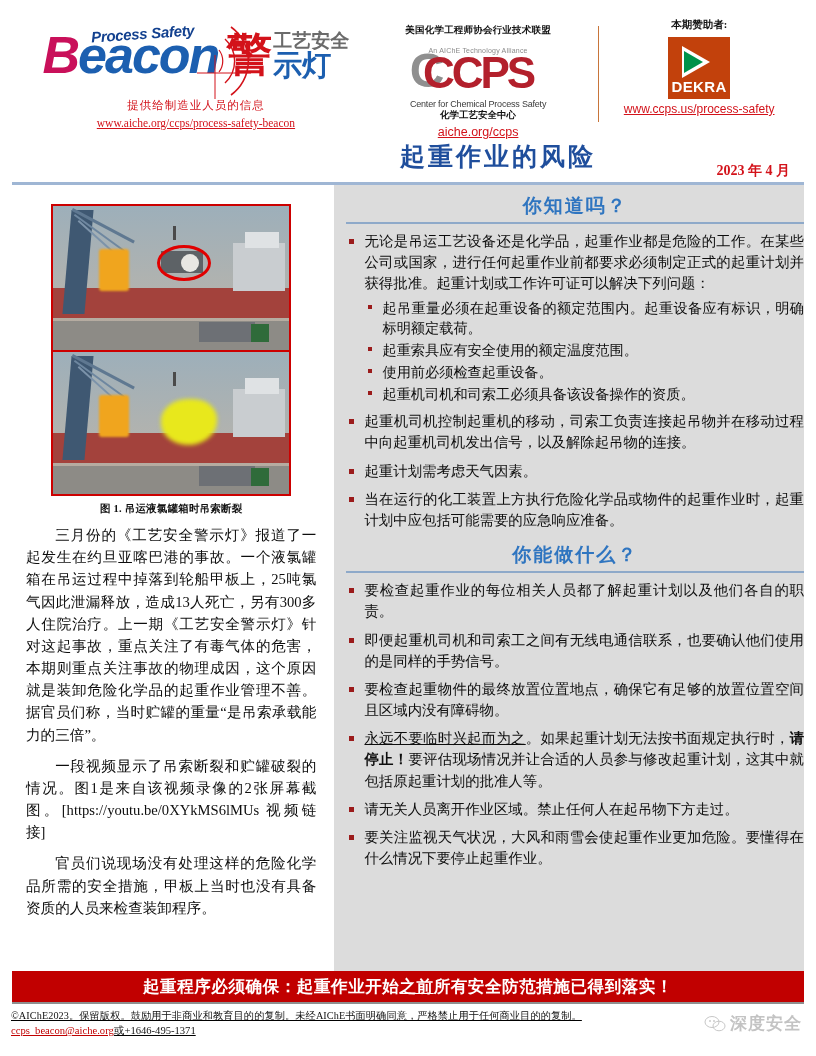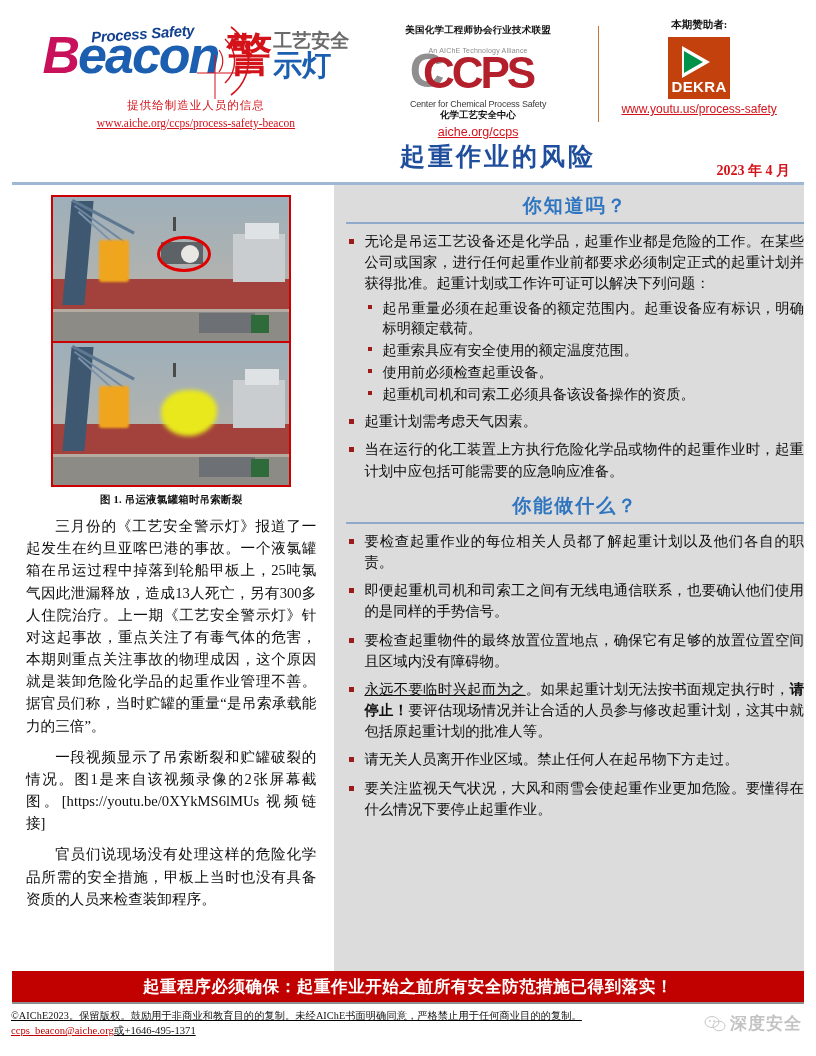--- a/index.html
+++ b/index.html
@@ -233,21 +233,21 @@
   }
 
   
   .body-wrap {
     display: flex;
     padding: 0 12px;
     height: 789px;
   }
   .col-left {
     width: 320px;
-    padding: 10px 14px 0 14px;
+    padding: 19px 14px 0 14px;
   }
   .col-right {
     width: 472px;
     background: #dcdcdc;
     padding: 4px 0 0 12px;
     margin-left: 4px;
   }
 
   
   .photo-frame {
@@ -468,21 +468,21 @@
 
     <div class="vrule"></div>
 
     <div class="dekra-block">
       <div class="dekra-cn">本期赞助者:</div>
       <div class="dekra-sq">
         <div class="dekra-tri"></div>
         <div class="dekra-tri-in"></div>
         <div class="dekra-name">DEKRA</div>
       </div>
-      <a class="dekra-url" href="#">www.youtu.us/process-safety</a>
+      <a class="dekra-url" href="#">www.ccps.us/process-safety</a>
     </div>
   </div>
 
   <div class="titlebar">
     <div class="doc-title">起重作业的风险</div>
     <div class="issue-date">2023 年 4 月</div>
   </div>
   <div class="title-rule"></div>
 
   <div class="body-wrap">
@@ -545,20 +545,21 @@
       <ul class="blist">
         <li>
           <span>无论是吊运工艺设备还是化学品，起重作业都是危险的工作。在某些公司或国家，进行任何起重作业前都要求必须制定正式的起重计划并获得批准。起重计划或工作许可证可以解决下列问题：</span>
           <ul class="sublist">
             <li>起吊重量必须在起重设备的额定范围内。起重设备应有标识，明确标明额定载荷。</li>
             <li>起重索具应有安全使用的额定温度范围。</li>
             <li>使用前必须检查起重设备。</li>
             <li>起重机司机和司索工必须具备该设备操作的资质。</li>
           </ul>
         </li>
+        <li>起重机司机控制起重机的移动，司索工负责连接起吊物并在移动过程中向起重机司机发出信号，以及解除起吊物的连接。</li>
         <li>起重计划需考虑天气因素。</li>
         <li>当在运行的化工装置上方执行危险化学品或物件的起重作业时，起重计划中应包括可能需要的应急响应准备。</li>
       </ul>
 
       <div class="sec-head">你能做什么？</div>
       <div class="sec-rule"></div>
 
       <ul class="blist">
         <li>要检查起重作业的每位相关人员都了解起重计划以及他们各自的职责。</li>
         <li>即便起重机司机和司索工之间有无线电通信联系，也要确认他们使用的是同样的手势信号。</li>

